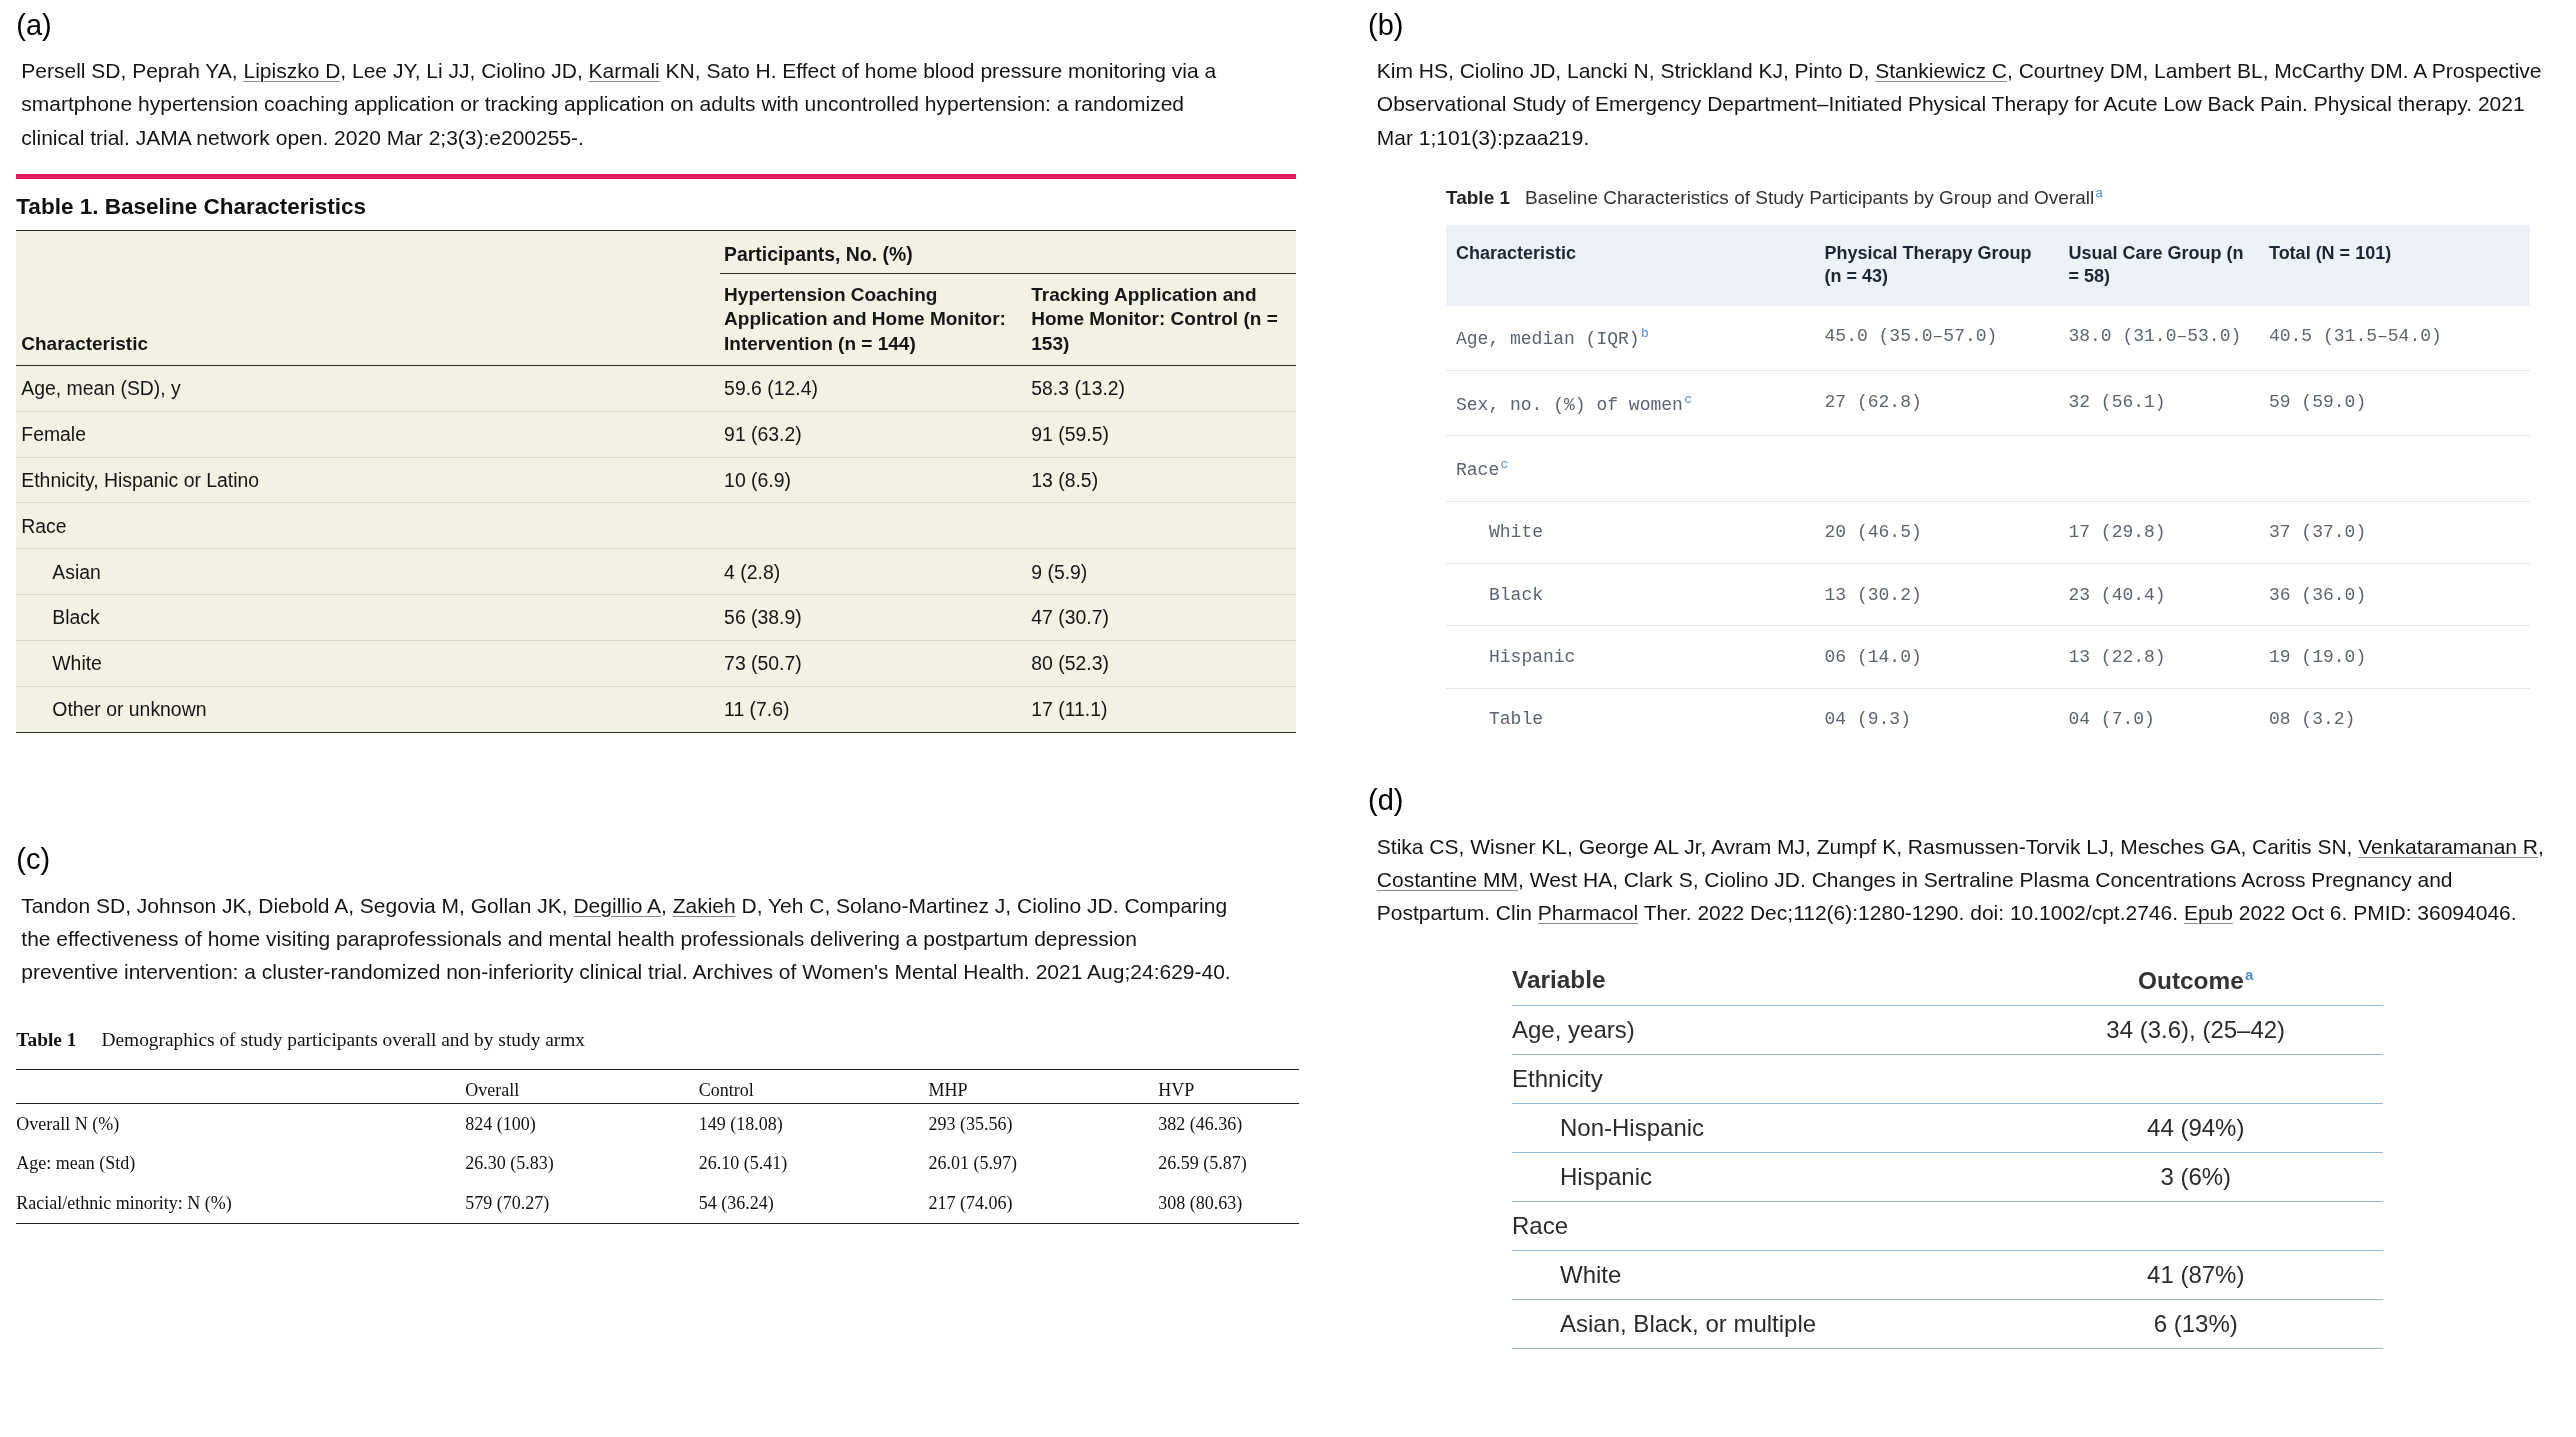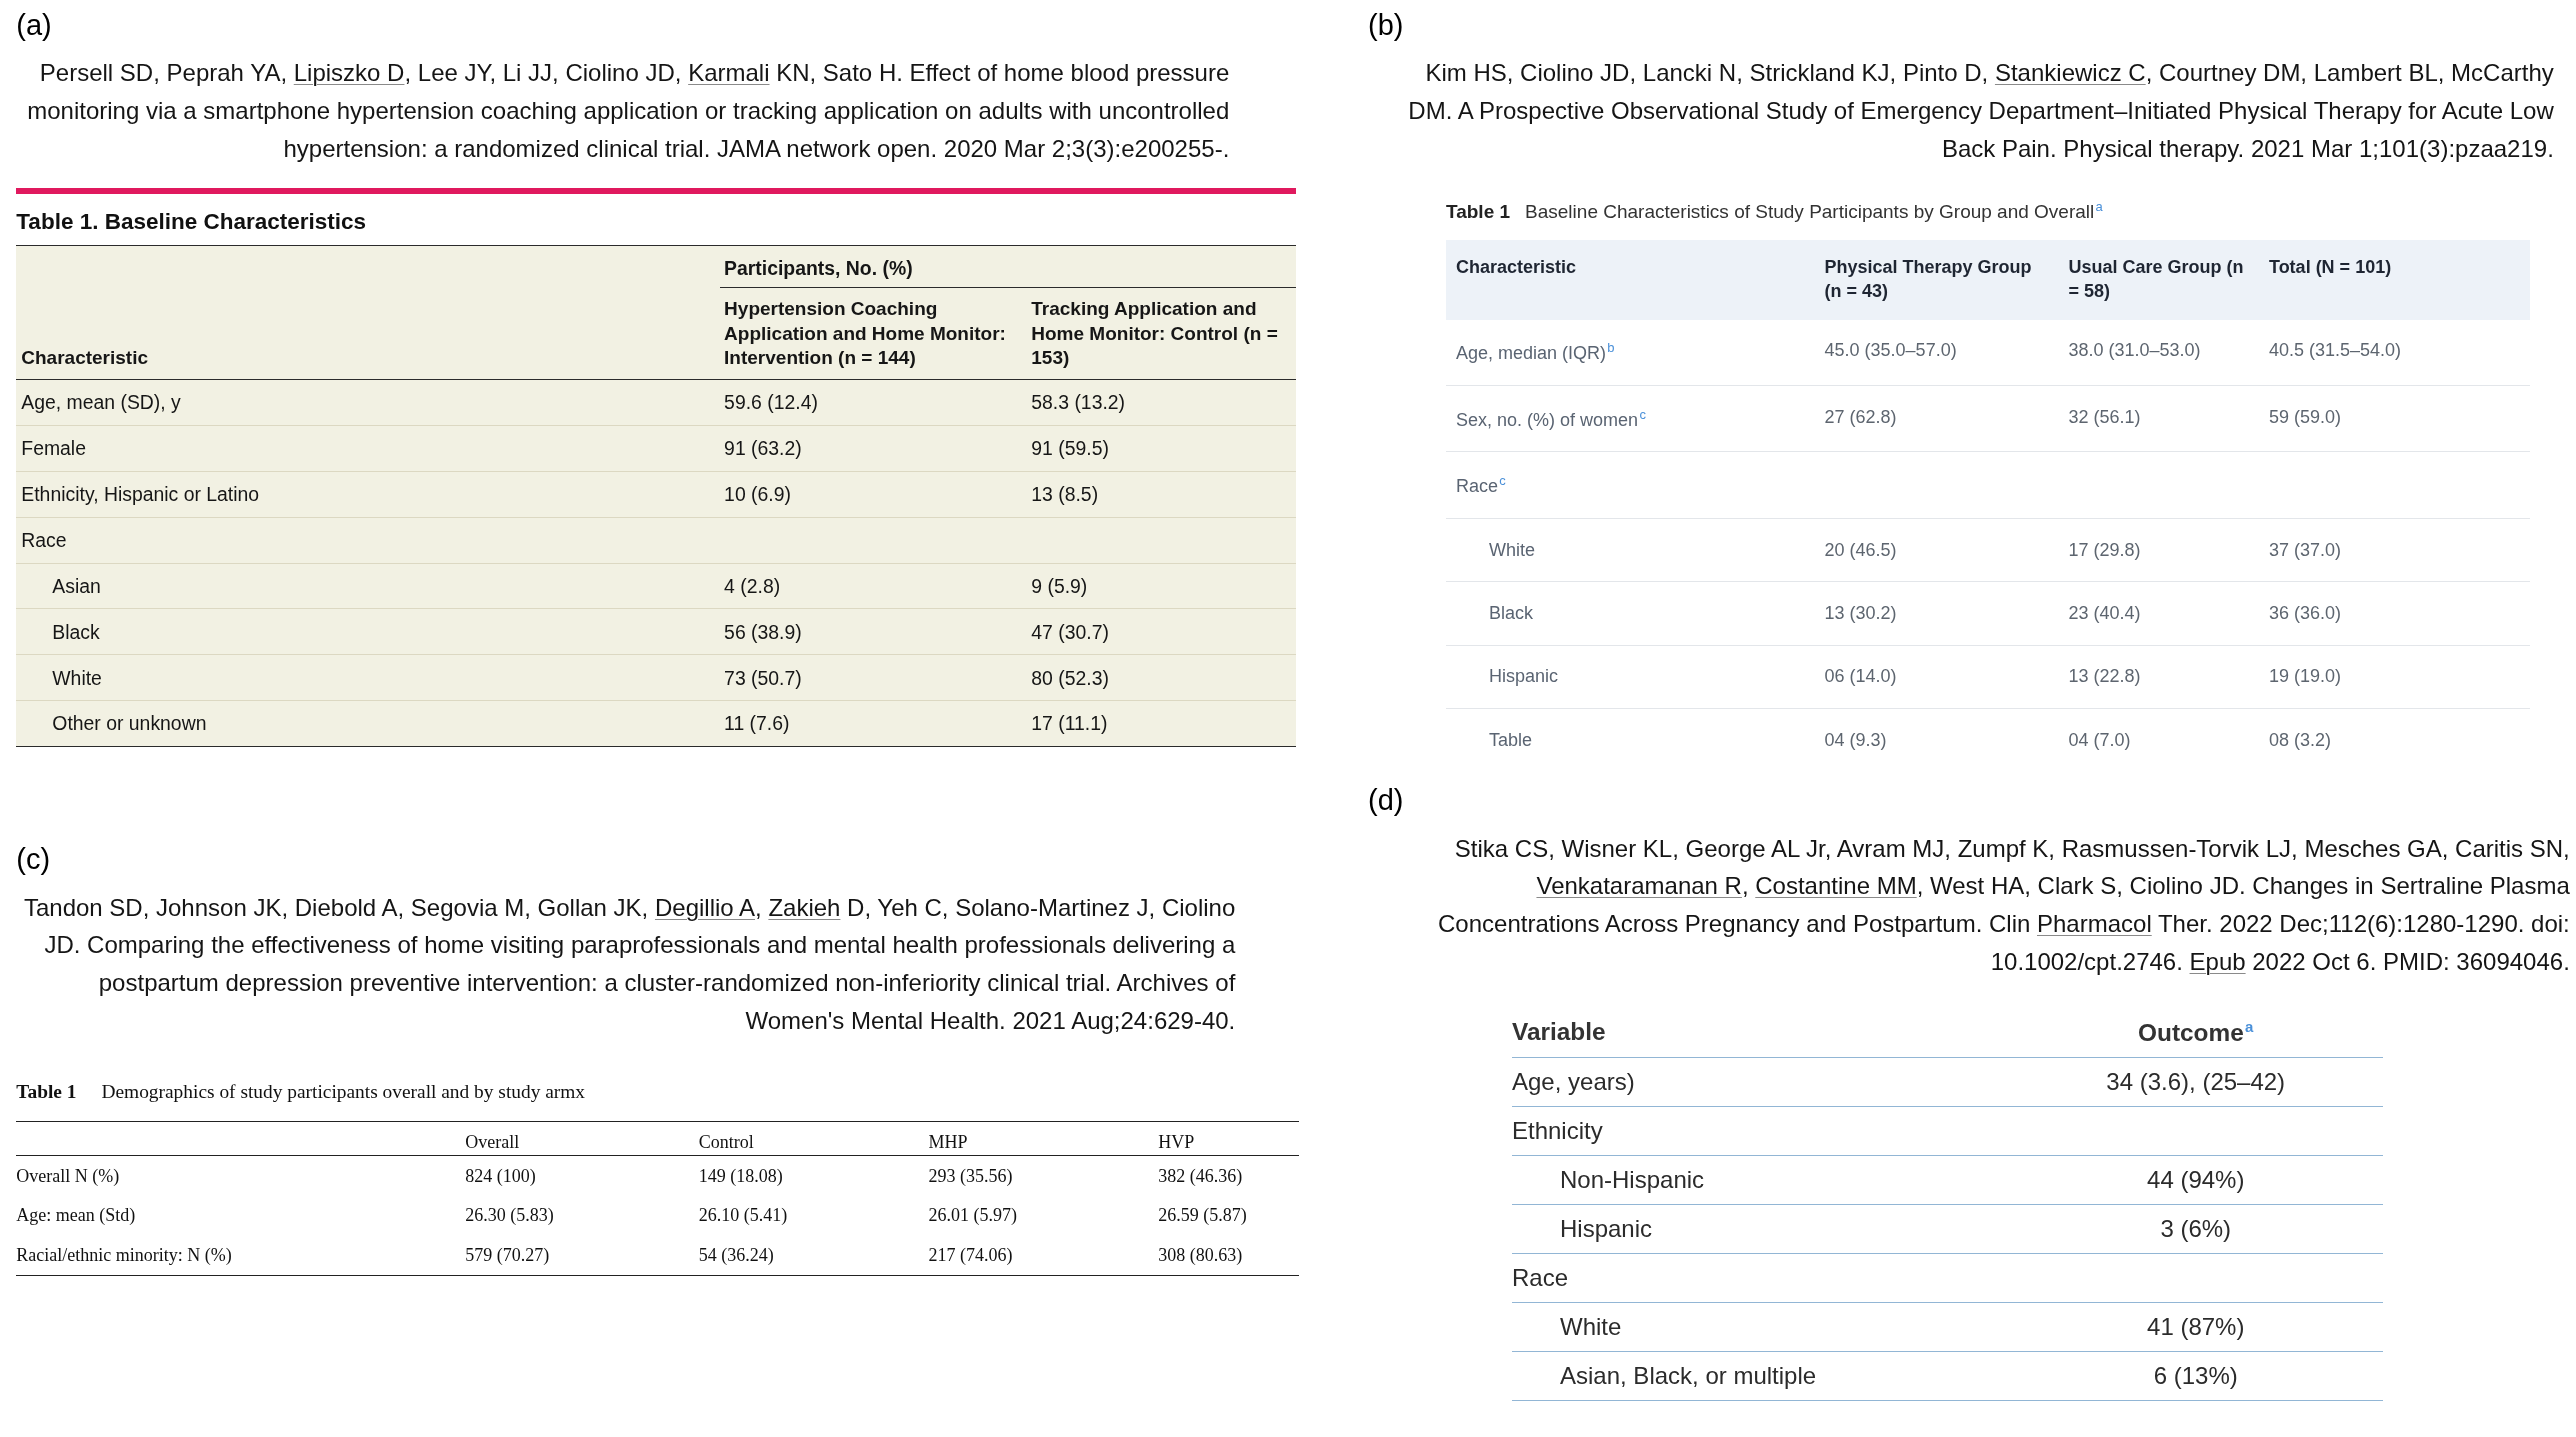--- a/index.html
+++ b/index.html
@@ -6,21 +6,21 @@
   body {
     width: 2576px; height: 1438px;
     background: #ffffff;
     position: relative;
     overflow: hidden;
     font-family: "Liberation Sans", sans-serif;
     color: #151515;
   }
   .panel { position: absolute; }
   .panel-label { font-size: 29px; color: #000; }
-  .citation { font-size: 24px; line-height: 1.58; color: #151515; margin: 12.5px 0 0 5px; text-align: right; }
+  .citation { font-size: 21px; line-height: 1.58; color: #151515; margin: 12.5px 0 0 5px; }
   .spellcheck { text-decoration: underline; text-decoration-color: #8a8a8a; text-decoration-thickness: 1.3px; text-underline-offset: 3.1px; }
   .sup-blue { color: var(--sup-blue); font-size: 13px; margin-left: 1.3px; }
 
   
   .panel-a { left: 16.3px; top: 8.8px; width: 1280px; }
   .panel-a .citation { max-width: 1208px; }
   .jama-rule { height: 5.6px; background: var(--jama-rule); margin: 20px 0 15px; width: 100%; }
   .a-title { font-size: 22.5px; font-weight: bold; color: #111; padding-bottom: 10px; border-bottom: 1.9px solid #2b2b2b; }
   .a-table { width: 100%; border-collapse: collapse; table-layout: fixed; background: #f2f1e3; border-bottom: 1.9px solid #2b2b2b; font-size: 19.4px; color: #161616; }
   .a-table th, .a-table td { text-align: left; }
@@ -34,21 +34,21 @@
 
   
   .panel-b { left: 1368px; top: 8.8px; width: 1189px; }
   .panel-b .citation { max-width: 1177px; margin-left: 8.8px; }
   .b-inner { margin-left: 78px; }
   .b-title { font-size: 19px; color: #333; margin: 31px 0 16.3px 0; }
   .b-title-bold { font-weight: bold; color: #222; margin-right: 15px; }
   .b-table { width: 1084px; border-collapse: collapse; table-layout: fixed; font-size: 18px; }
   .b-table th, .b-table td { text-align: left; vertical-align: top; }
   .b-table thead th { background: #edf2f8; font-weight: bold; color: #1f2633; padding: 16.3px 10px; line-height: 1.32; font-size: 18px; }
-  .b-table tbody td { padding: 20.7px 10px; color: #5d656f; }
+  .b-table tbody td { padding: 20.7px 10px; color: #5d656f; font-family: Liberation Mono, monospace; }
   .b-table tbody tr + tr td { border-top: 1.3px solid #e3e6ea; }
   .b-table td.blbl { color: #5a6472; }
   .b-table td.blbl.ind { padding-left: 43px; }
 
   
   .panel-c { left: 16.3px; top: 843px; width: 1283px; }
   .panel-c .citation { max-width: 1214px; }
   .c-block { font-family: "Liberation Serif", serif; margin-top: 41px; }
   .c-title { font-size: 19.4px; color: #111; margin-bottom: 17.5px; }
   .c-title-bold { font-weight: bold; margin-right: 25px; }

